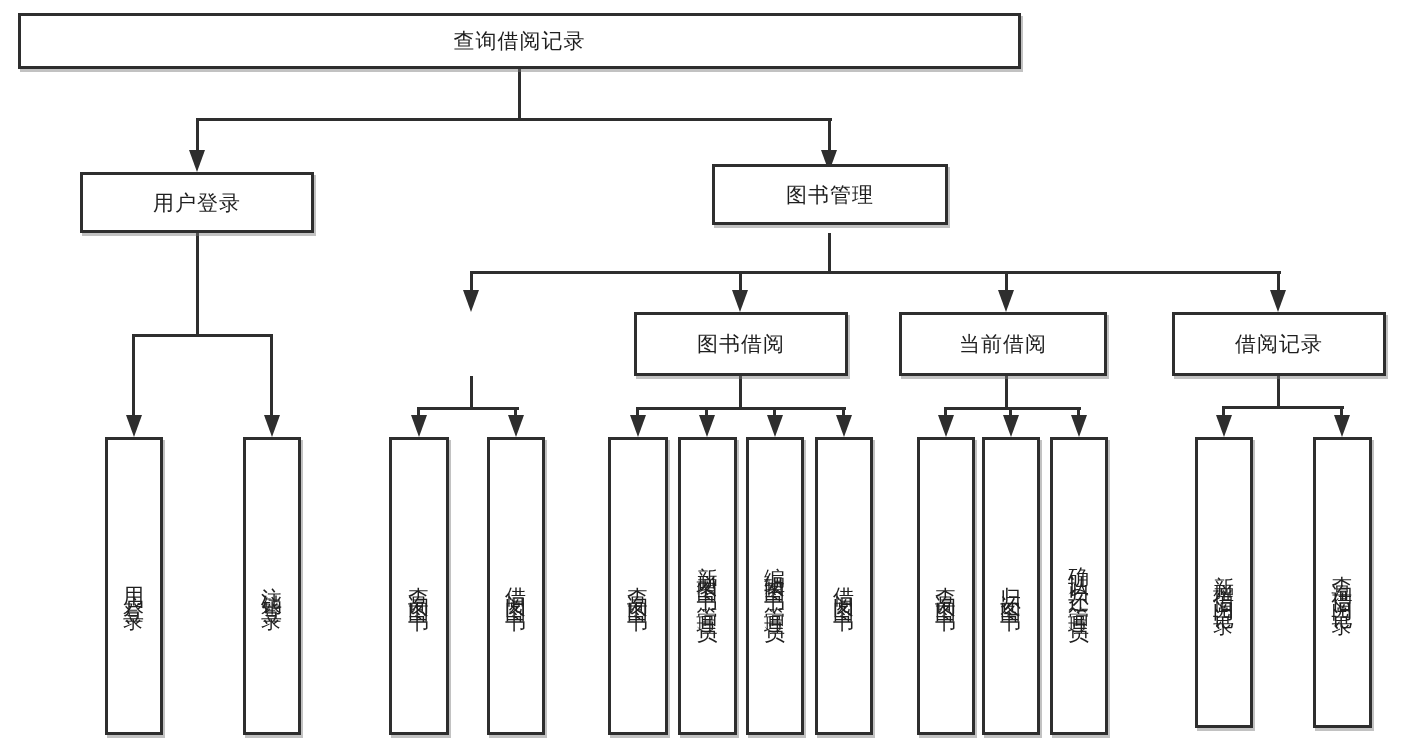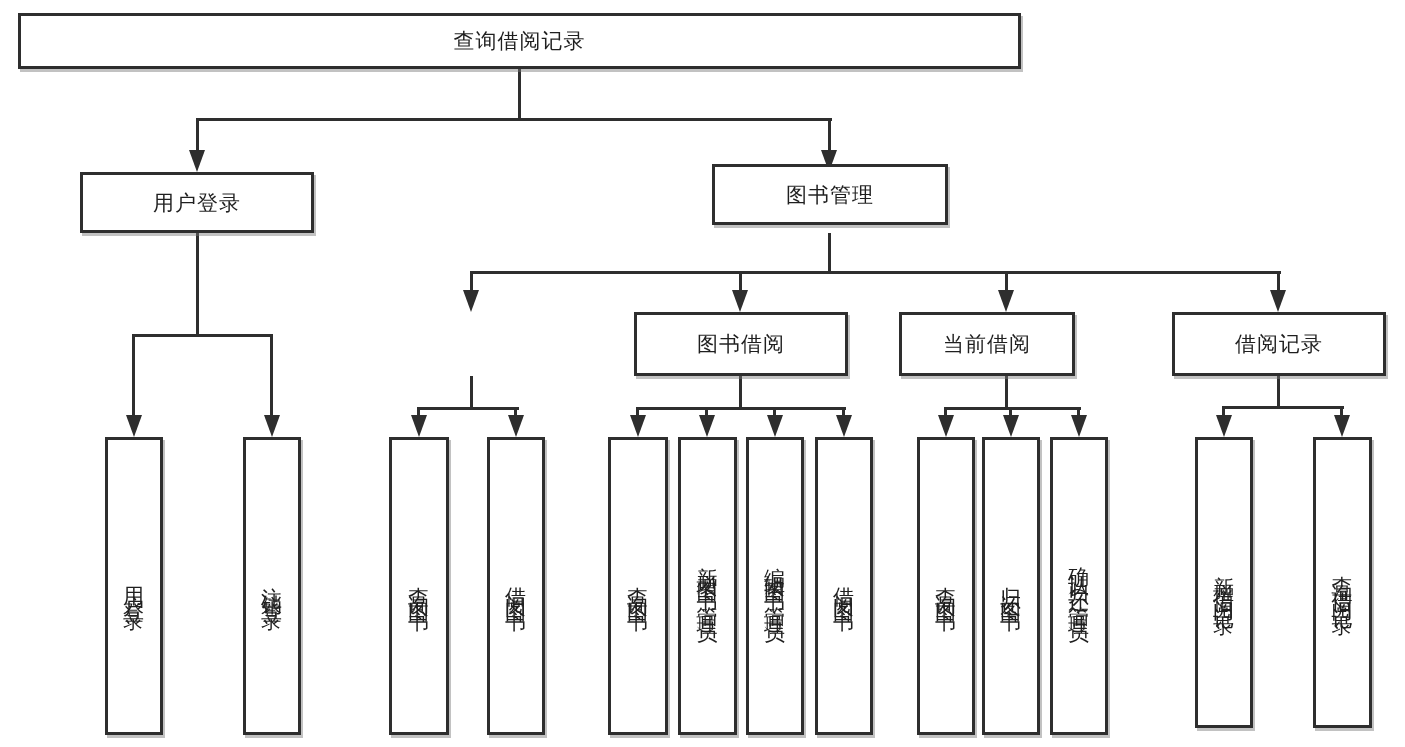--- a/index.html
+++ b/index.html
@@ -73,21 +73,21 @@
   <div class="vl" style="left:1005px;top:271px;height:22px;"></div>
   <div class="vl" style="left:1277px;top:271px;height:22px;"></div>
   <div class="ar" style="left:463px;top:290px;"></div>
   <div class="ar" style="left:732px;top:290px;"></div>
   <div class="ar" style="left:998px;top:290px;"></div>
   <div class="ar" style="left:1270px;top:290px;"></div>
 
   <div class="box" style="left:634px;top:312px;width:214px;height:64px;">
     <span>图书借阅</span>
   </div>
-  <div class="box" style="left:899px;top:312px;width:176px;height:64px;">
+  <div class="box" style="left:899px;top:312px;width:208px;height:64px;">
     <span>当前借阅</span>
   </div>
   <div class="box" style="left:1172px;top:312px;width:214px;height:64px;">
     <span>借阅记录</span>
   </div>
 
   <div class="vl" style="left:470px;top:376px;height:34px;"></div>
   <div class="hl" style="left:417px;top:407px;width:102px;"></div>
   <div class="vl" style="left:417px;top:407px;height:12px;"></div>
   <div class="vl" style="left:514px;top:407px;height:12px;"></div>

